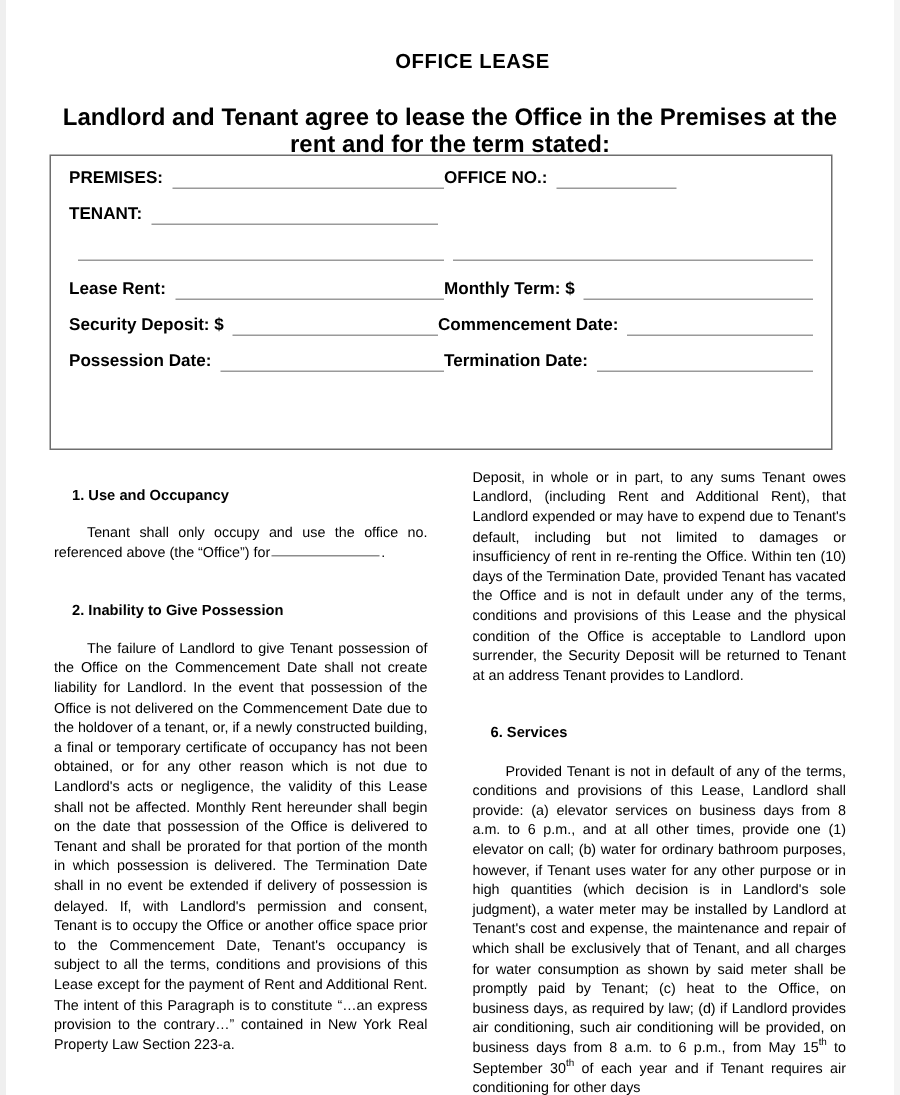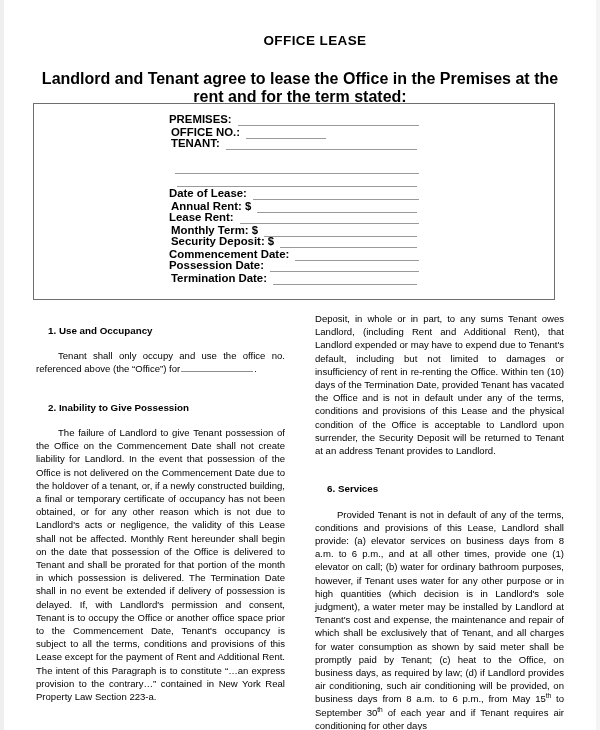--- a/index.html
+++ b/index.html
@@ -59,23 +59,22 @@
     left: 33px;
     top: 103px;
     width: 522px;
     height: 197px;
     border: 1px solid #6e6e6e;
     box-sizing: border-box;
     padding: 9px 12px 0 12px;
   }
   .form-row {
     display: flex;
-    align-items: center;
+    align-items: flex-start;
     height: 24px;
-    flex-direction: column;
   }
   .form-cell {
     display: flex;
     align-items: flex-end;
     flex: 0 0 auto;
   }
   .form-cell.left  { width: 250px; }
   .form-cell.right { width: 246px; }
   .form-label {
     font-size: 11.4px;
@@ -167,30 +166,20 @@
       <div class="form-cell left">
         <span class="form-label"></span>
         <span class="rule"></span>
       </div>
       <div class="form-cell right">
         <span class="form-label"></span>
         <span class="rule"></span>
       </div>
     </div>
 
-    <div class="form-row">
-      <div class="form-cell left">
-        <span class="form-label">Date of Lease:</span>
-        <span class="rule"></span>
-      </div>
-      <div class="form-cell right">
-        <span class="form-label">Annual Rent: $</span>
-        <span class="rule"></span>
-      </div>
-    </div>
 
     <div class="form-row">
       <div class="form-cell left">
         <span class="form-label">Lease Rent:</span>
         <span class="rule"></span>
       </div>
       <div class="form-cell right">
         <span class="form-label">Monthly Term: $</span>
         <span class="rule"></span>
       </div>

